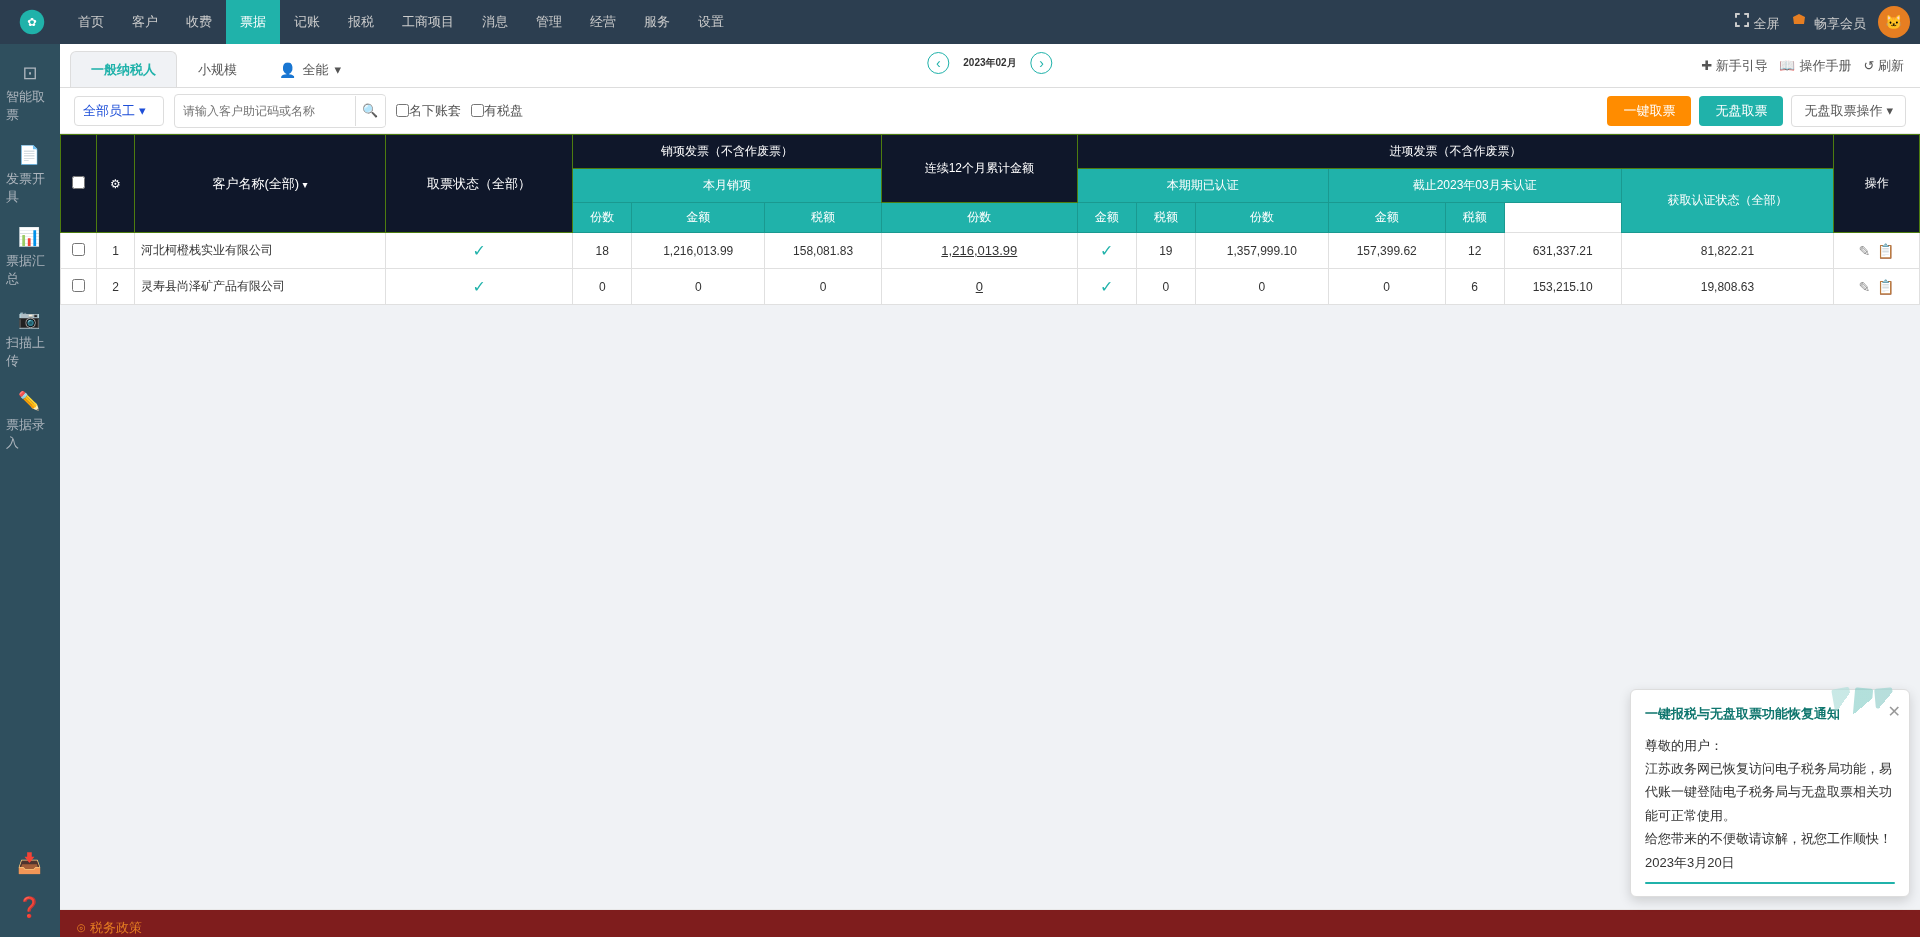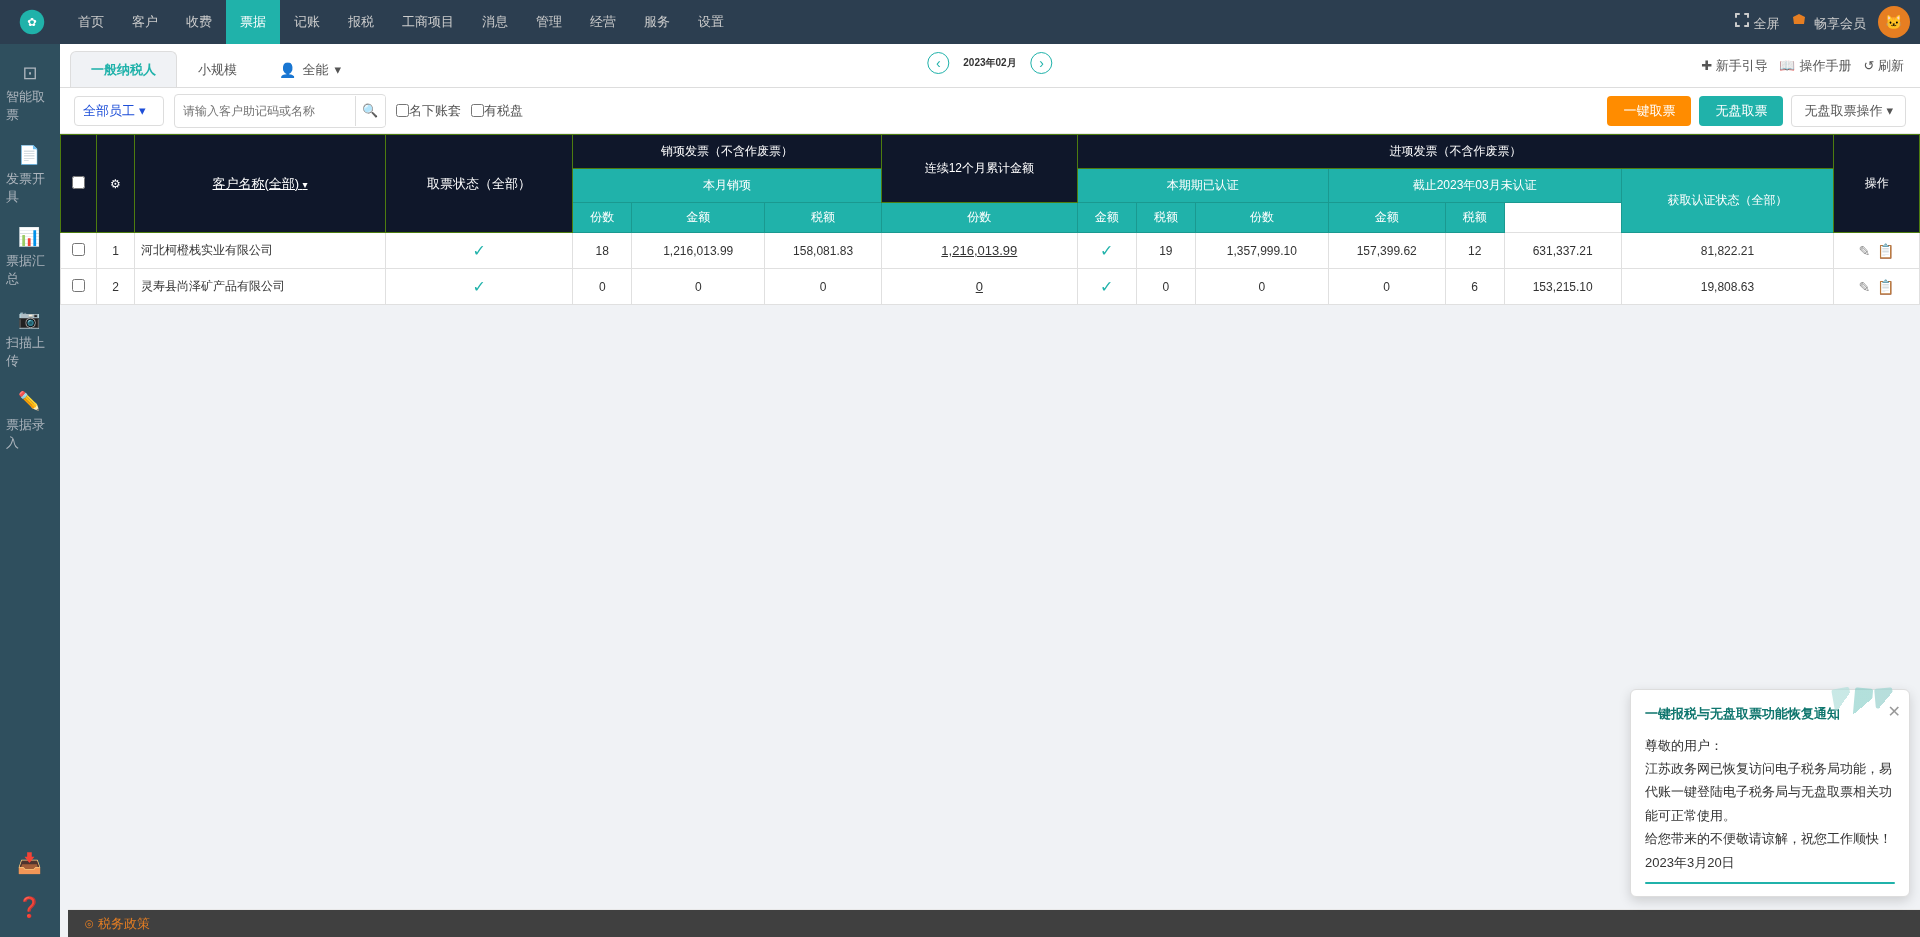--- a/index.html
+++ b/index.html
@@ -309,43 +309,42 @@
     }
     table tbody td {
       padding: 8px 6px;
       border: 1px solid #e0e0e0;
       text-align: center;
       font-size: 12px;
       color: #333;
     }
     table tbody td.left { text-align: left; }
     .check-col { width: 36px; }
-    .name-col { text-align: left; text-decoration: underline; }
+    .name-col { text-align: left; }
     .status-check {
       color: #20b2aa;
       font-size: 16px;
     }
     .underline { text-decoration: underline; color: #333; }
     .edit-icon { color: #888; cursor: pointer; font-size: 14px; margin: 0 2px; }
 
     
     .status-bar {
       height: 28px;
-      background: #404040;
+      background: #7f1d1d;
       border-top: 1px solid #e8e8e8;
       display: flex;
-      align-items: center;
+      align-items: flex-end;
       padding: 0 16px;
       font-size: 12px;
       color: #e67e22;
       position: absolute;
       bottom: 0;
       left: 0;
       right: 0;
-      margin-left: 8px;
     }
 
     
     .notification-popup {
       position: absolute;
       right: 10px;
       bottom: 40px;
       width: 280px;
       background: #fff;
       border: 1px solid #ddd;

